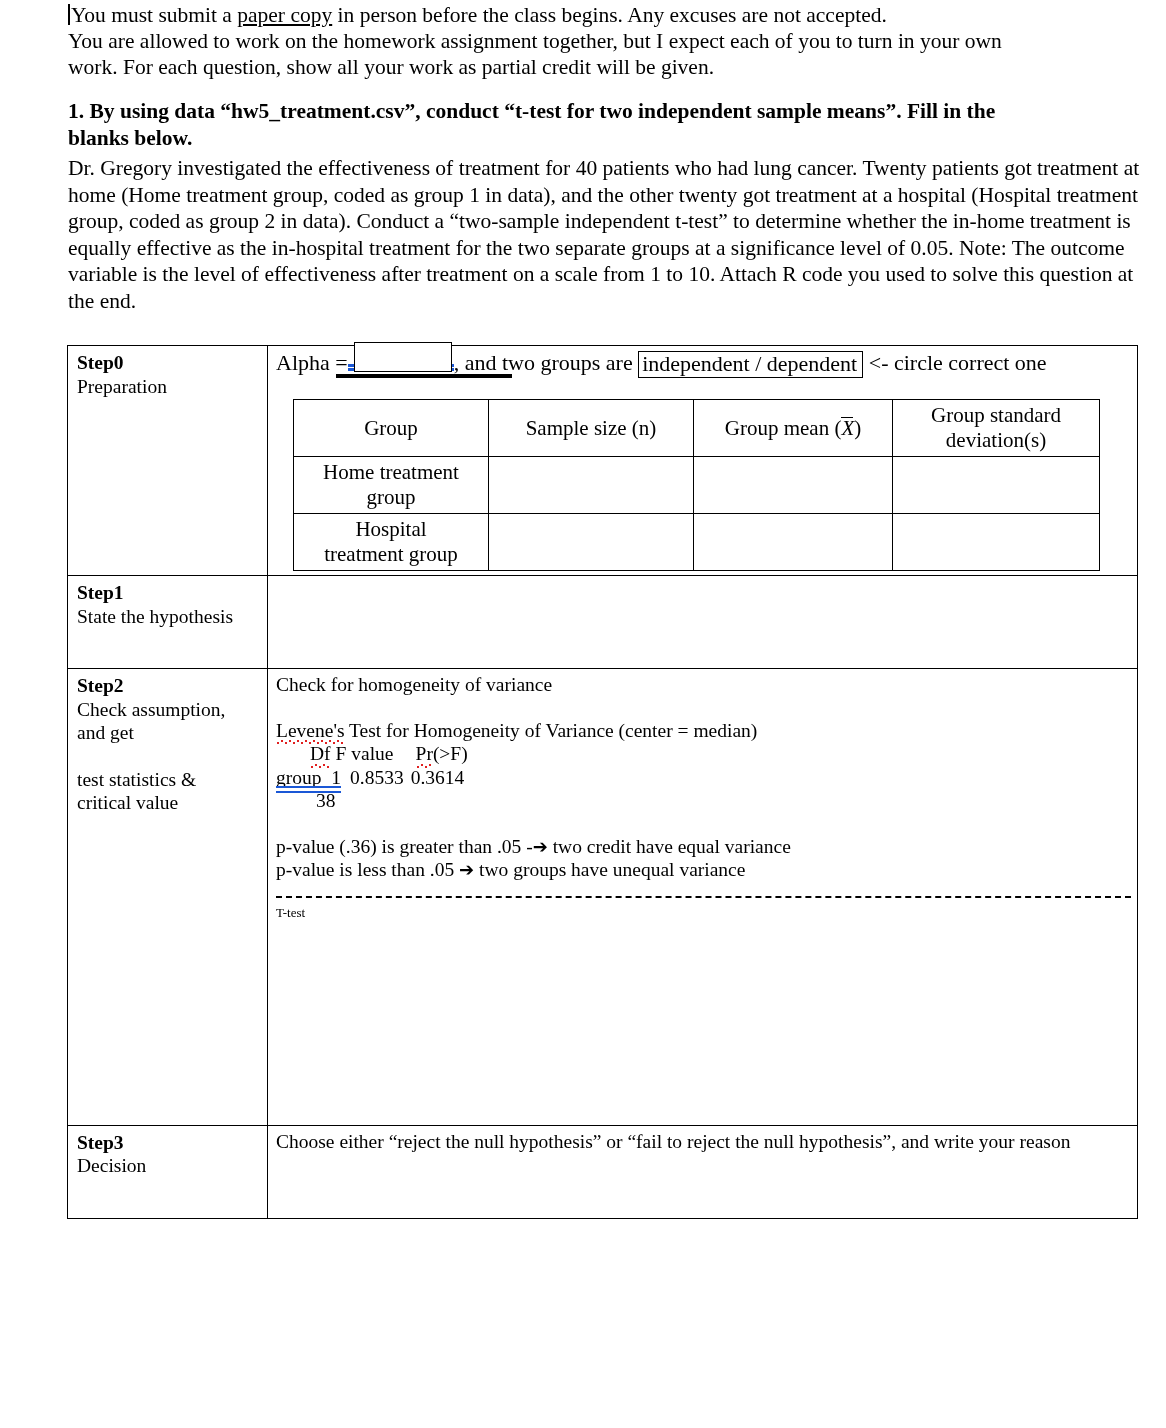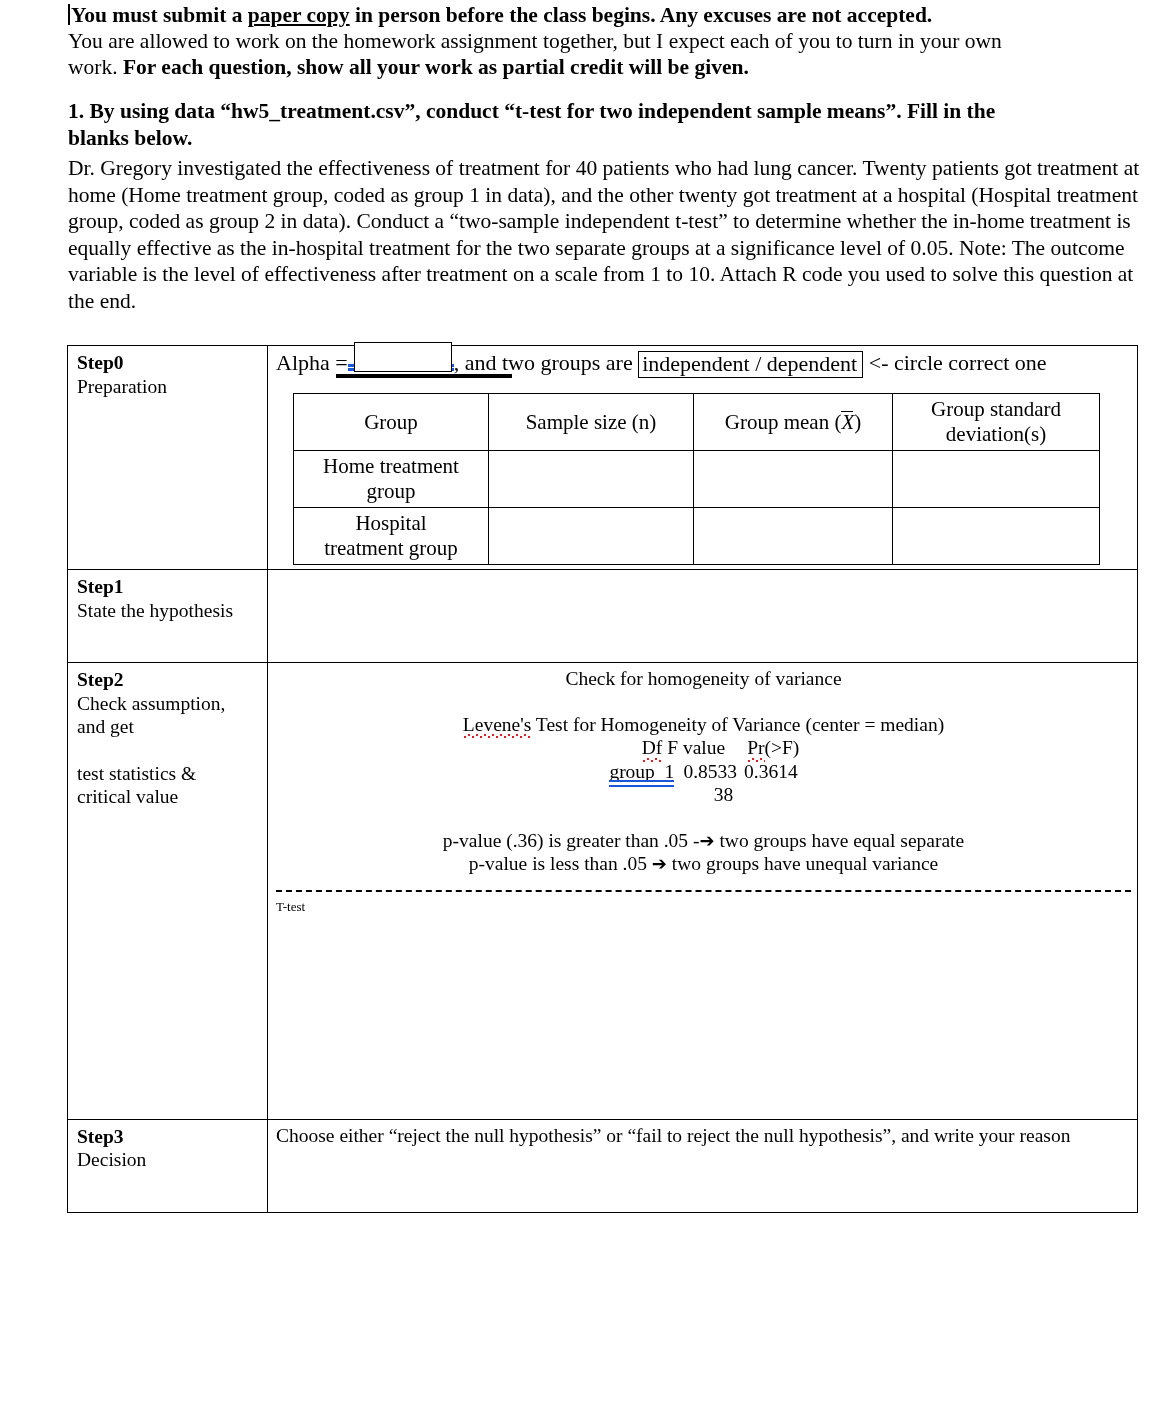--- a/index.html
+++ b/index.html
@@ -28,21 +28,21 @@
     left: 68px;
     top: 2px;
     width: 1072px;
   }
   .intro p {
     margin: 0;
     font-size: 21.5px;
     line-height: 26.2px;
     text-align: left;
   }
-  .b { font-weight: bold; text-align: center; }
+  .b { font-weight: normal; text-align: center; }
   .u { text-decoration: underline; }
   .caret {
     display: inline-block;
     width: 2px;
     height: 21px;
     background: #000;
     vertical-align: -3px;
     margin-right: 1px;
   }
 
@@ -151,21 +151,21 @@
     line-height: 24px;
     position: relative;
     top: 1px;
   }
 
   
   .stats-table {
     border-collapse: collapse;
     table-layout: fixed;
     margin-left: 17px;
-    margin-top: 13px;
+    margin-top: 19px;
     width: 770px;
   }
   .stats-table td {
     border: 1.6px solid #000;
     font-size: 21px;
     line-height: 25px;
     text-align: center;
     vertical-align: middle;
     padding: 3px 4px;
   }
@@ -185,21 +185,20 @@
     position: absolute;
     left: 0px; right: 1px;
     top: 1px;
     border-top: 1.4px solid #000;
   }
 
   
   .s2 {
     font-size: 19.5px;
     line-height: 23.5px;
-    text-align: center;
   }
   .s2 .ln { white-space: pre; }
   .spell {
     position: relative;
     display: inline-block;
   }
   .spell::after {
     content: "";
     position: absolute;
     left: 0; right: 0;
@@ -353,21 +352,21 @@
             <div><span class="spell">Levene's</span><span> Test for Homogeneity of Variance (center = median)</span></div>
 
             <div class="ln"><span class="mono-ind" style="width:34px"></span><span class="spell">Df</span><span style="margin-left:5px">F value</span><span style="display:inline-block;width:22px"></span><span class="spell">Pr</span><span>(&gt;F)</span></div>
 
             <div class="ln"><span class="grammar">group  1</span><span style="margin-left:9px">0.8533</span><span style="margin-left:7px">0.3614</span></div>
 
             <div class="ln"><span class="mono-ind" style="width:40px"></span><span>38</span></div>
 
             <div style="height:22px"></div>
 
-            <div><span>p-value (.36) is greater than .05 -</span><span class="arrow">➔</span><span> two groups have equal separate</span></div>
+            <div><span>p-value (.36) is greater than .05 -</span><span class="arrow">➔</span><span> two credit have equal variance</span></div>
             <div><span>p-value is less than .05 </span><span class="arrow">➔</span><span> two groups have unequal variance</span></div>
           </div>
 
           <div class="dashed-div"></div>
           <div class="ttest-label">T-test</div>
           <div class="blank-space-lg"></div>
         </td>
       </tr>
 
       <tr>

